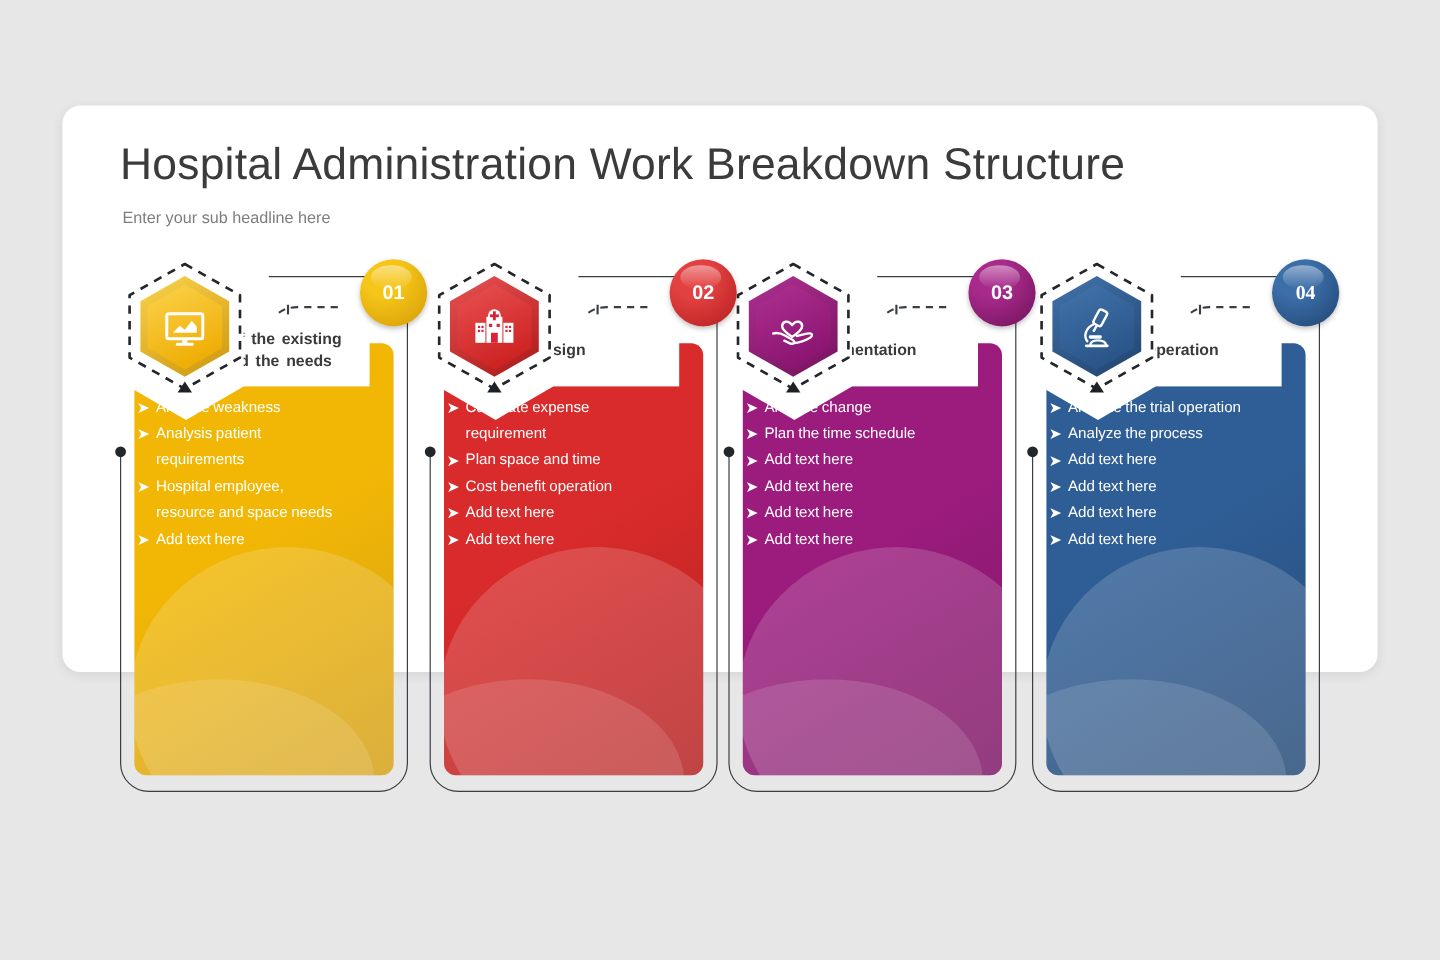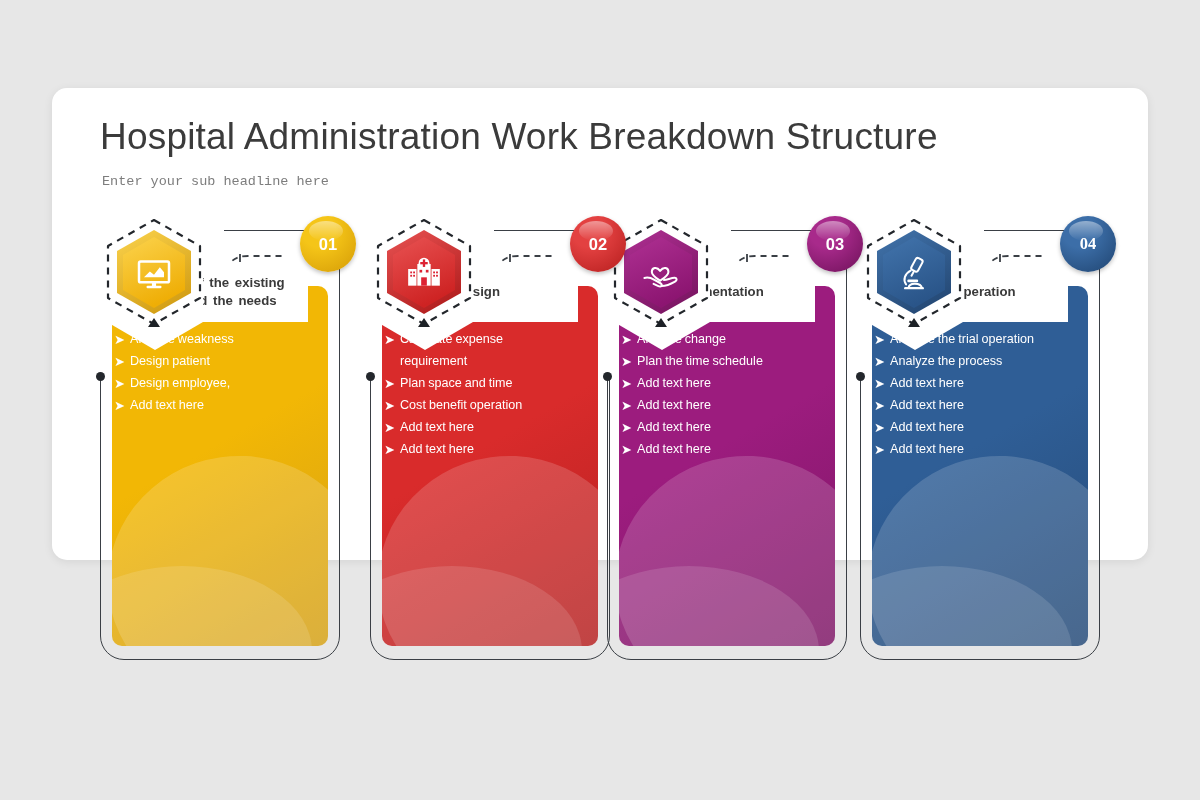--- a/index.html
+++ b/index.html
@@ -27,32 +27,31 @@
     font-weight: 400;
     color: #3b3b3b;
     letter-spacing: .2px;
     white-space: nowrap;
   }
   #page-subtitle {
     position: absolute;
     left: 50px; top: 86px;
     font-size: 13.5px;
     color: #7d7d7d;
-    font-family: Liberation Mono, monospace;
   }
 
   
   .column {
     position: absolute;
     top: 142px;
     width: 240px;
     height: 430px;
   }
   .col-0 { left: 48px; }
-  .col-1 { left: 318px; }
+  .col-1 { left: 306px; }
   .col-2 { left: 555px; }
   .col-3 { left: 808px; }
 
   
   .outer-frame {
     position: absolute;
     left: 0; top: 0;
     width: 240px; height: 430px;
     border: 1.6px solid #3a3f45;
     border-radius: 24px;
@@ -287,25 +286,33 @@
       <span>Analysis of the existing status and the needs</span>
     </div>
 
     <div class="bullets">
       <div class="bullet ">
         <span class="arrow">➤</span>
         <span class="btext">Analyze weakness</span>
       </div>
           <div class="bullet ">
         <span class="arrow">➤</span>
-        <span class="btext">Design patient</span>
-      </div>
-          <div class="bullet ">
-        <span class="arrow">➤</span>
-        <span class="btext">Design employee,</span>
+        <span class="btext">Analysis patient</span>
+      </div>
+          <div class="bullet cont">
+        <span class="arrow">➤</span>
+        <span class="btext">requirements</span>
+      </div>
+          <div class="bullet ">
+        <span class="arrow">➤</span>
+        <span class="btext">Hospital employee,</span>
+      </div>
+          <div class="bullet cont">
+        <span class="arrow">➤</span>
+        <span class="btext">resource and space needs</span>
       </div>
           <div class="bullet ">
         <span class="arrow">➤</span>
         <span class="btext">Add text here</span>
       </div>
     </div>
   </div>
       <div class="column col-1">
     <div class="outer-frame"></div>
     <div class="rail-cover"></div>

